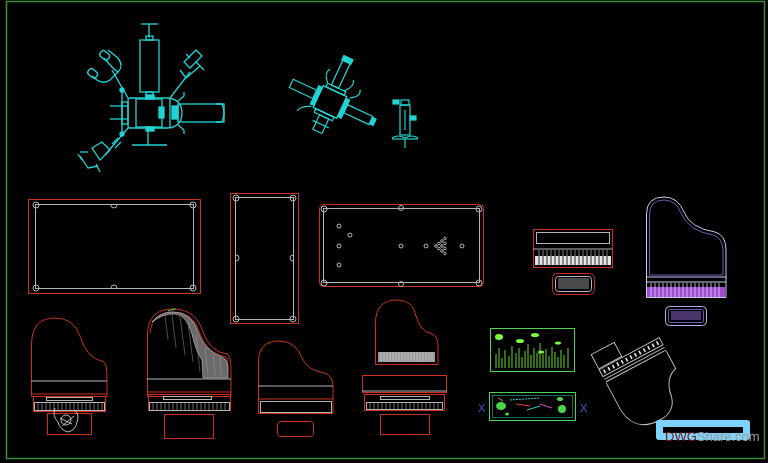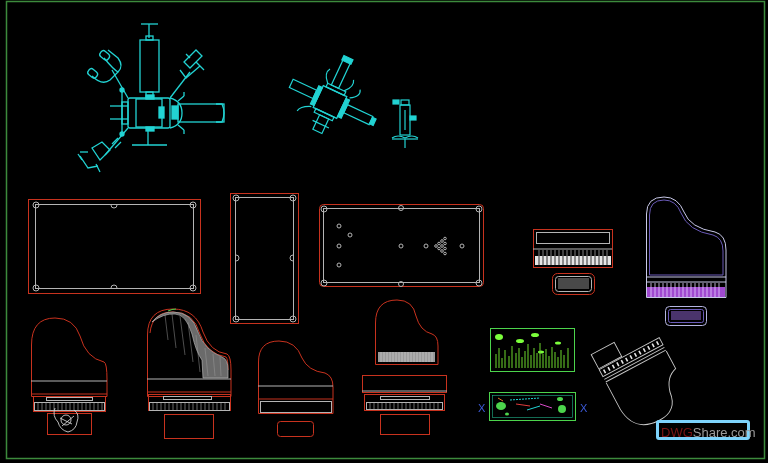--- a/index.html
+++ b/index.html
@@ -1,20 +1,20 @@
 <!DOCTYPE html>
 <html><head>
 <meta charset="utf-8">
 <style>
   html, body { margin: 0; padding: 0; background: #000; }
   body { width: 768px; height: 463px; overflow: hidden; position: relative; font-family: "Liberation Sans", sans-serif; }
   #canvas { position: absolute; left: 0; top: 0; width: 768px; height: 463px; background: #000; }
   .watermark {
     position: absolute; left: 656px; top: 420px; width: 94px; height: 20px;
-    border: 3px solid #7dd3fc; border-radius: 3px;
+    border: 7px solid #7dd3fc; border-radius: 3px;
     font-family: "Liberation Sans", sans-serif; font-size: 13px; line-height: 20px;
     padding-left: 2px; box-sizing: border-box; white-space: nowrap;
   }
   .wm-dwg { color: #7a1414; }
   .wm-share { color: #9a9a9a; }
 </style>
 </head>
 <body>
 
 <svg id="canvas" width="768" height="463" viewBox="0 0 768 463" xmlns="http://www.w3.org/2000/svg" fill="none" stroke-width="1">

